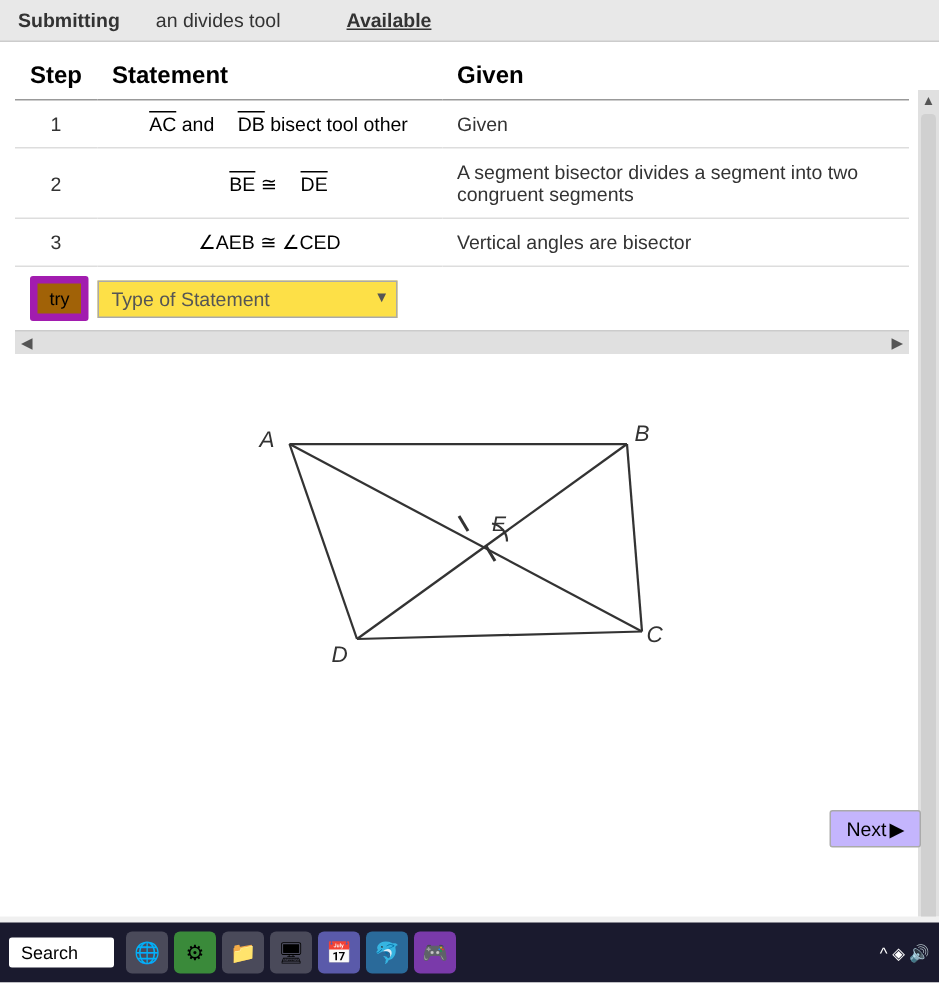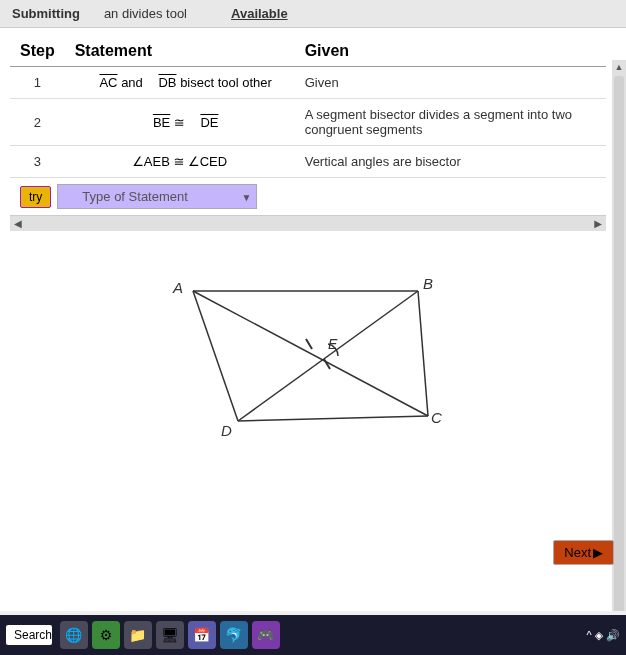--- a/index.html
+++ b/index.html
@@ -93,22 +93,22 @@
     }
 
     .row-input {
       display: flex;
       align-items: center;
       gap: 6px;
       padding: 6px 10px;
     }
 
     .try-btn {
-      border: 1px solid #a21caf;
-      background: #eab308;
+      border: 5px solid #a21caf;
+      background: #a16207;
       padding: 3px 8px;
       font-size: 12px;
       cursor: pointer;
       border-radius: 2px;
     }
 
     .type-dropdown {
       border: 1px solid #aaa;
       background: #fff;
       padding: 4px 8px;
@@ -124,22 +124,22 @@
       position: relative;
     }
 
     .dropdown-wrapper {
       position: relative;
       display: inline-block;
     }
 
     .dropdown-wrapper select {
       border: 1px solid #aaa;
-      background: #c4b5fd;
-      padding: 4px 24px 4px 24px;
+      background: #fde047;
+      padding: 4px 24px 4px 8px;
       font-size: 13px;
       color: #555;
       width: 200px;
       appearance: none;
       -webkit-appearance: none;
       cursor: pointer;
     }
 
     .dropdown-arrow {
       position: absolute;
@@ -193,22 +193,21 @@
       gap: 4px;
     }
 
     .taskbar-search {
       background: #fff;
       color: #000;
       font-size: 12px;
       padding: 3px 8px;
       border: none;
       border-radius: 2px;
-      width: 46px;
-      text-align: center;
+      width: 70px;
     }
 
     .taskbar-icons {
       display: flex;
       gap: 4px;
       margin-left: 4px;
     }
 
     .taskbar-icon {
       width: 28px;
@@ -226,21 +225,21 @@
       align-items: center;
       gap: 6px;
       color: #fff;
       font-size: 11px;
     }
 
     .next-btn {
       position: absolute;
       bottom: 46px;
       right: 12px;
-      background: #c2410c;
+      background: #c4b5fd;
       border: 1px solid #aaa;
       padding: 4px 10px;
       font-size: 13px;
       cursor: pointer;
       border-radius: 2px;
       display: flex;
       align-items: center;
       gap: 2px;
       margin-left: 27px;
     }

